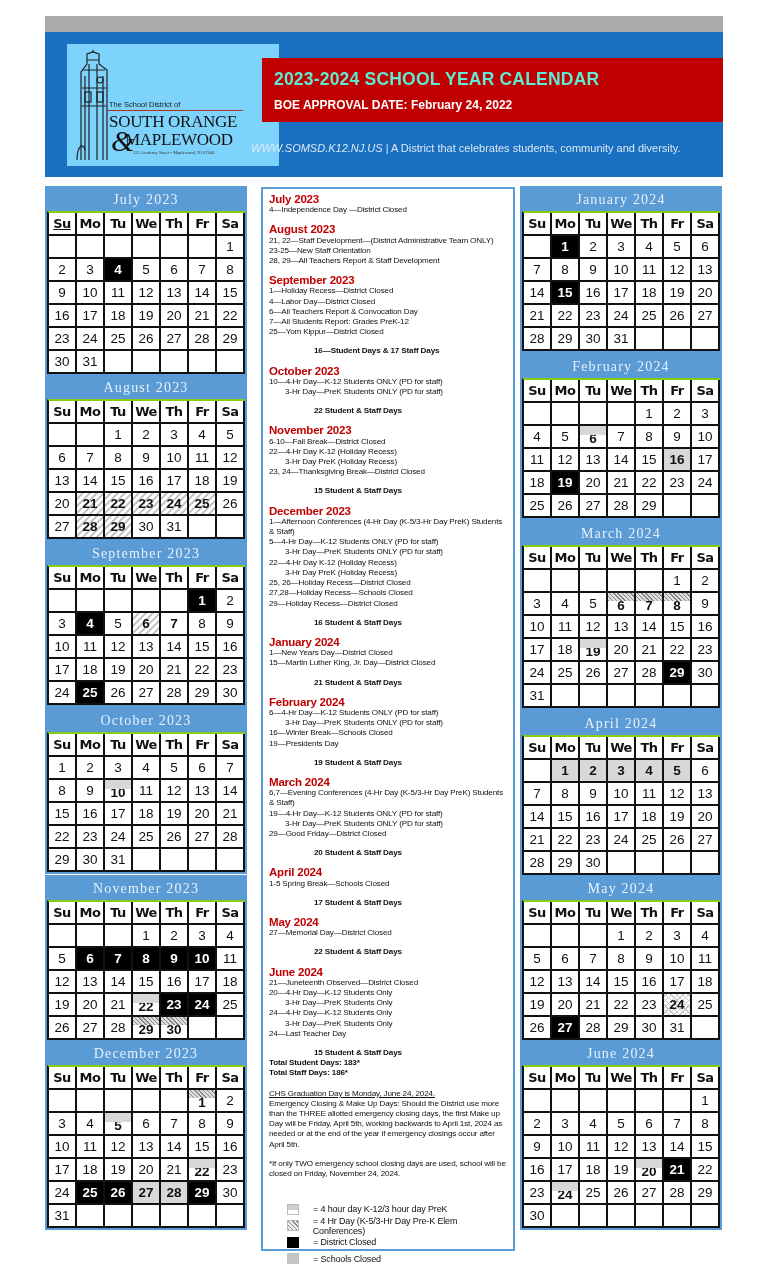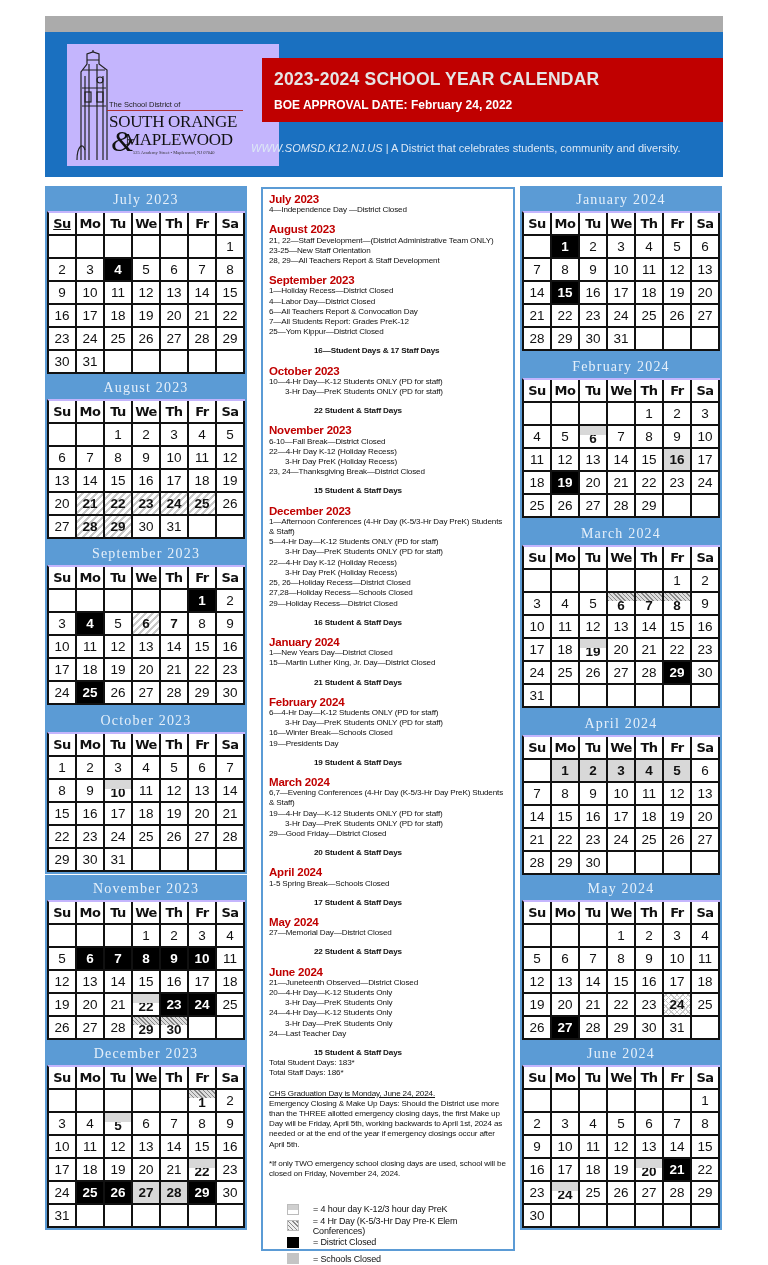--- a/index.html
+++ b/index.html
@@ -1,54 +1,54 @@
 <!DOCTYPE html>
 <html><head>
 <meta charset="utf-8">
 <style>
   * { box-sizing: border-box; margin: 0; padding: 0; }
   body { width: 768px; height: 1265px; background: #ffffff; font-family: "Liberation Sans", sans-serif; position: relative; overflow: hidden; }
   .topbar { position: absolute; left: 45px; top: 16px; width: 678px; height: 16px; background: #ababab; }
   .header { position: absolute; left: 45px; top: 32px; width: 678px; height: 145px; background: #1a70c0; }
-  .logo-box { position: absolute; left: 22px; top: 12px; width: 212px; height: 122px; background: #c4b5fd; }
+  .logo-box { position: absolute; left: 22px; top: 12px; width: 212px; height: 122px; background: #7dd3fc; }
   .logo-tower { position: absolute; left: 6px; top: 6px; width: 44px; height: 110px; }
   .logo-small { position: absolute; left: 42px; top: 56px; font-size: 7.5px; color: #222; font-family: "Liberation Sans", sans-serif; }
   .logo-rule { position: absolute; left: 40px; top: 66px; width: 136px; height: 1px; background: #b03030; }
   .logo-so { position: absolute; left: 42px; top: 68px; font-family: "Liberation Serif", serif; font-size: 17px; color: #111; letter-spacing: -0.3px; }
   .logo-amp { position: absolute; left: 44px; top: 80px; font-family: "Liberation Serif", serif; font-size: 30px; font-style: italic; color: #111; }
   .logo-mw { position: absolute; left: 58px; top: 86px; font-family: "Liberation Serif", serif; font-size: 17px; color: #111; letter-spacing: -0.3px; }
   .logo-addr { position: absolute; left: 66px; top: 106px; font-family: "Liberation Serif", serif; font-size: 4.5px; color: #333; }
   .title-box { position: absolute; left: 217px; top: 26px; width: 461px; height: 64px; background: #c00000; padding: 11px 0 0 12px; }
-  .title-main { color: #e5e5e5; font-weight: bold; font-size: 17.5px; letter-spacing: 0.2px; }
+  .title-main { color: #5eead4; font-weight: bold; font-size: 17.5px; letter-spacing: 0.2px; }
   .title-sub { color: #fff; font-weight: bold; font-size: 12px; margin-top: 8px; }
   .tagline { position: absolute; left: 206px; top: 110px; color: #dce8f5; font-size: 11px; white-space: nowrap; }
   .tagline .url { font-style: italic; }
 
   .cal { position: absolute; width: 202px; background: #fff; border: 2px solid #5b9bd5; }
   .cal-title { background: #5b9bd5; color: #e6f0fa; text-align: center; font-family: "Liberation Serif", serif; font-size: 14px; letter-spacing: 1.2px; height: 23px; line-height: 23px; }
-  .cal-grid { display: grid; grid-template-columns: repeat(7, 1fr); border-top: 2px solid #c4b5fd; border-left: 2px solid #111; }
+  .cal-grid { display: grid; grid-template-columns: repeat(7, 1fr); border-top: 2px solid #84cc16; border-left: 2px solid #111; }
   .cal-grid > div { border-right: 2px solid #111; border-bottom: 2px solid #111; height: 23px; display: flex; align-items: center; justify-content: center; font-size: 13.5px; color: #111; position: relative; }
   .cal-grid > div.hd { font-family: "DejaVu Sans", sans-serif; font-weight: 900; font-size: 13px; letter-spacing: -0.5px; }
   .cal-grid > div.hd.u { text-decoration: underline; }
   .d-closed { background: #000; color: #fff !important; font-weight: bold; }
   .d-school { background: #d8d8d8; font-weight: bold; }
   .d-half::before { content: ""; position: absolute; left: 0; right: 0; top: 0; height: 9px; background: #d8d8d8; }
   .d-half { font-weight: bold; align-items: flex-end !important; padding-bottom: 1px; }
   .d-conf::before { content: ""; position: absolute; left: 0; right: 0; top: 0; height: 8px; background: repeating-linear-gradient(45deg, #888 0 1px, #ddd 1px 3px); }
   .d-conf { font-weight: bold; align-items: flex-end !important; padding-bottom: 1px; }
   .d-staff { background: repeating-linear-gradient(135deg, #fff 0 3px, #c8c8c8 3px 5px); font-weight: bold; }
   .d-give { background: repeating-linear-gradient(45deg, transparent 0 3px, #c8c8c8 3px 4px), repeating-linear-gradient(-45deg, #fff 0 3px, #c8c8c8 3px 4px); font-weight: bold; }
   .d-bold { font-weight: bold; }
 
   .events { position: absolute; left: 261px; top: 187px; width: 254px; height: 1064px; border: 2px solid #5b9bd5; padding: 5px 6px; font-size: 8.1px; line-height: 10.2px; color: #111; font-family: "Liberation Sans", sans-serif; letter-spacing: -0.15px; }
   .ev-month { color: #c00000; font-weight: bold; font-size: 11.5px; margin-top: 9px; margin-bottom: 1px; letter-spacing: -0.2px; }
   .ev-month.first { margin-top: 0; }
   .ev-line.indent { padding-left: 16px; }
   .ev-total { font-weight: bold; padding-left: 45px; margin-top: 9px; }
-  .ev-grand { font-weight: normal; }
+  .ev-grand { font-weight: bold; }
   .notes { margin-top: 10px; }
   .notes .grad { text-decoration: underline; }
   .notes p { margin-bottom: 0; }
   .notes .star { margin-top: 9px; }
   .legend { margin-top: 22px; padding-left: 18px; }
   .legend-row { display: flex; align-items: center; height: 16.5px; font-size: 9px; }
   .sw { width: 12px; height: 11px; margin-right: 14px; border: 1px solid #bbb; position: relative; }
   .sw-half { background: linear-gradient(#cfcfcf 0 60%, #fff 60%); }
   .sw-conf { background: repeating-linear-gradient(45deg, #888 0 1px, #eee 1px 3px); }
   .sw-closed { background: #000; border-color: #000; }

